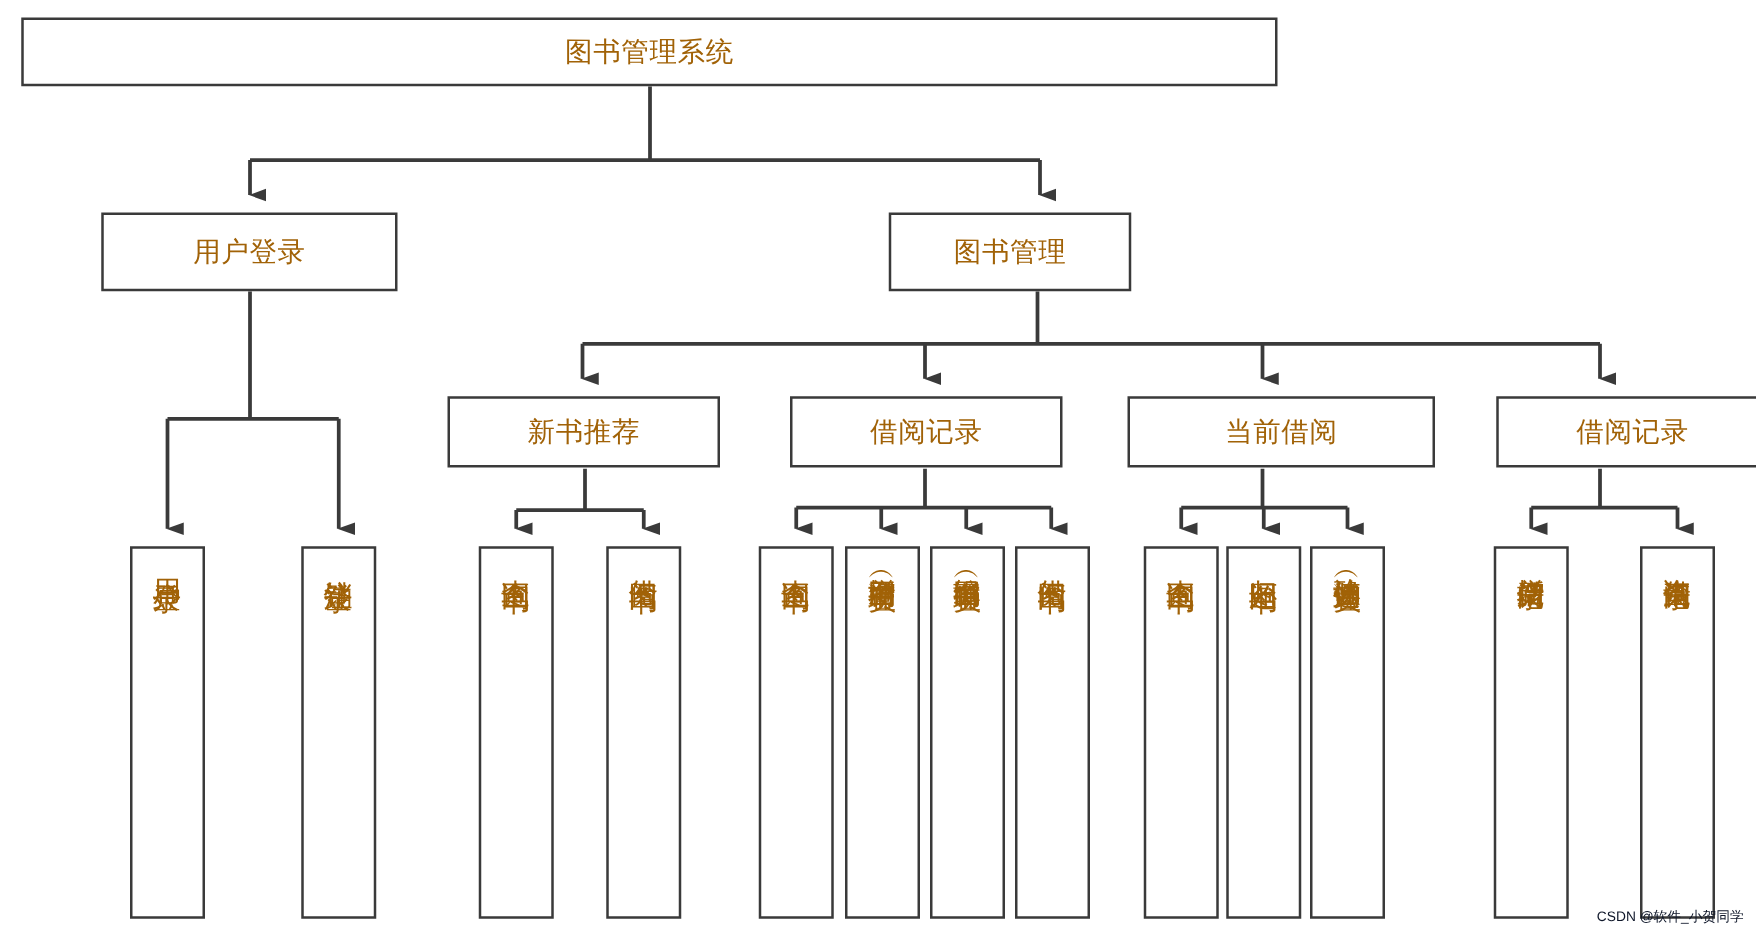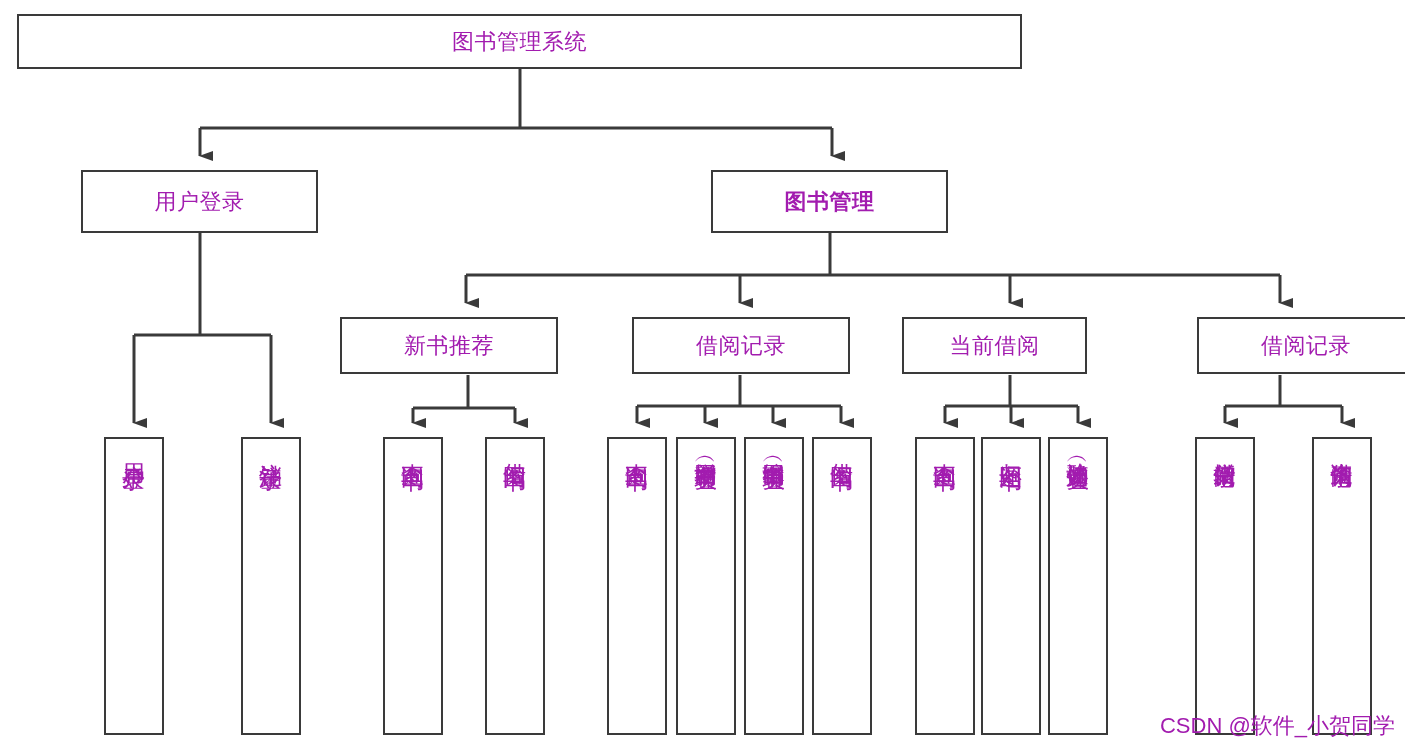--- a/index.html
+++ b/index.html
@@ -29,21 +29,21 @@
     position: absolute;
     box-sizing: border-box;
     border: 2px solid #3a3a3a;
     background: #ffffff;
     display: flex;
     align-items: center;
     justify-content: center;
     z-index: 5;
   }
   .node-label {
-    color: #a21caf;
+    color: #a16207;
     line-height: 1.25;
     letter-spacing: 0.5px;
   }
   .node.horizontal .node-label {
     font-size: 22px;
   }
   .node.root .node-label {
     font-size: 22px;
   }
   .node.vertical {
@@ -61,22 +61,22 @@
     max-height: 100%;
   }
   .node.vertical.tall-text .node-label {
     font-size: 22px;
     letter-spacing: 1px;
   }
   .watermark {
     position: absolute;
     right: 10px;
     bottom: 6px;
-    font-size: 22px;
-    color: #a21caf;
+    font-size: 11px;
+    color: #0f172a;
     z-index: 20;
     white-space: nowrap;
     font-family: "Liberation Sans", "DejaVu Sans", sans-serif;
   }
 </style>
 </head>
 <body>
 
 <div id="diagram-root">
 
@@ -131,33 +131,33 @@
   </svg>
 
   <div class="node root horizontal" style="left:17px; top:14px; width:1005px; height:55px;">
     <span class="node-label">图书管理系统</span>
   </div>
 
   <div class="node horizontal" style="left:81px; top:170px; width:237px; height:63px;">
     <span class="node-label">用户登录</span>
   </div>
 
-  <div class="node horizontal" style="left:711px; top:170px; width:237px; height:63px;font-weight:bold;">
+  <div class="node horizontal" style="left:711px; top:170px; width:194px; height:63px;">
     <span class="node-label">图书管理</span>
   </div>
 
-  <div class="node horizontal" style="left:340px; top:317px; width:218px; height:57px;">
+  <div class="node horizontal" style="left:358px; top:317px; width:218px; height:57px;">
     <span class="node-label">新书推荐</span>
   </div>
 
   <div class="node horizontal" style="left:632px; top:317px; width:218px; height:57px;">
     <span class="node-label">借阅记录</span>
   </div>
 
-  <div class="node horizontal" style="left:902px; top:317px; width:185px; height:57px;">
+  <div class="node horizontal" style="left:902px; top:317px; width:246px; height:57px;">
     <span class="node-label">当前借阅</span>
   </div>
 
   <div class="node horizontal" style="left:1171px; top:317px; width:218px; height:57px;margin-left:26px;">
     <span class="node-label">借阅记录</span>
   </div>
 
   <div class="node vertical" style="left:104px; top:437px; width:60px; height:298px;">
     <span class="node-label">用户登录</span>
   </div>

